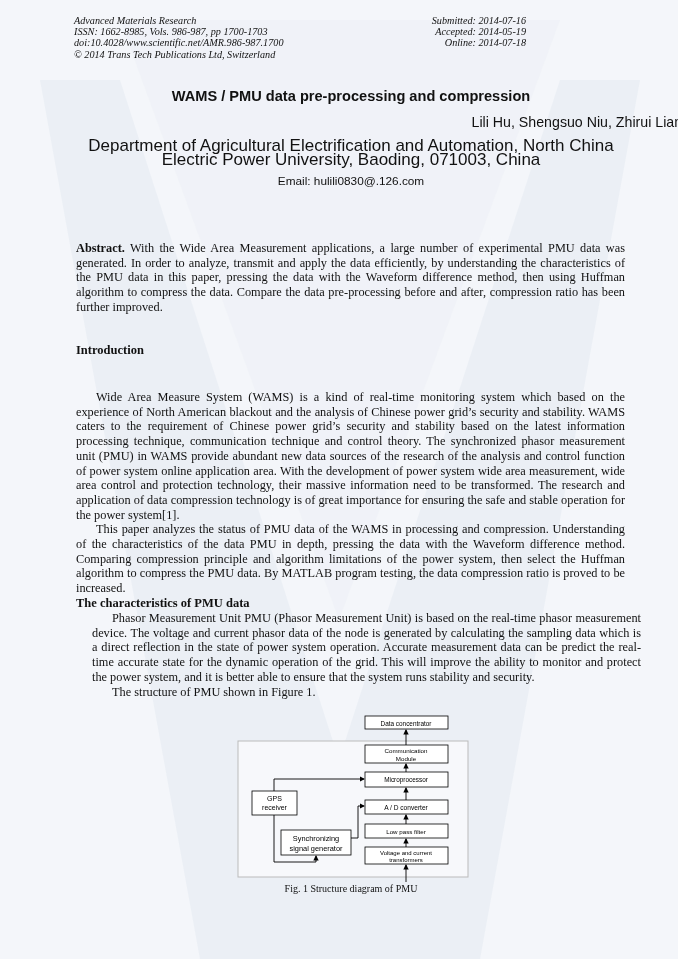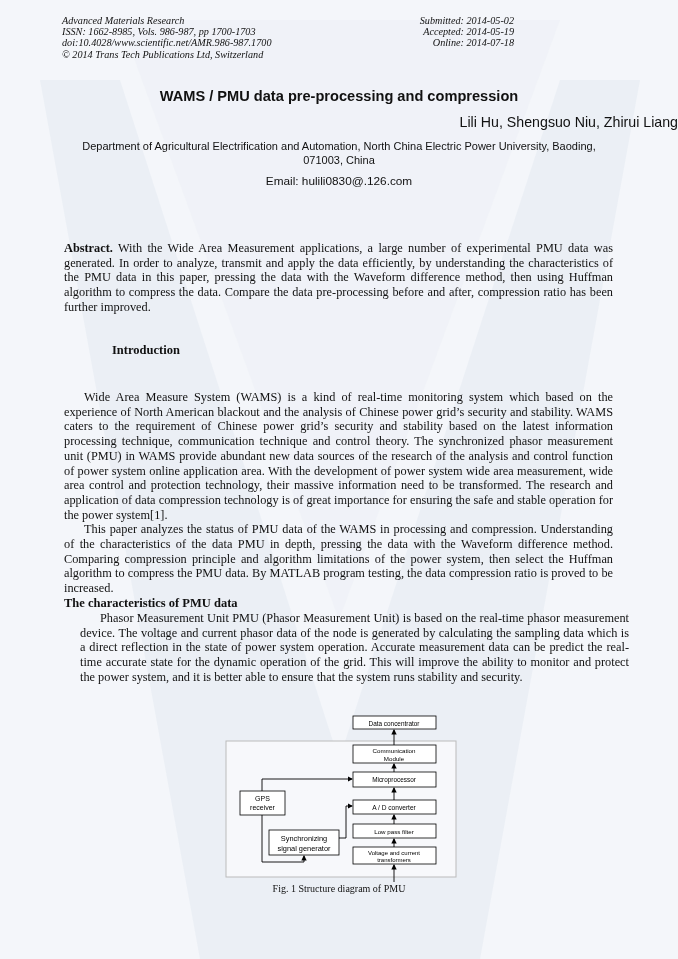--- a/index.html
+++ b/index.html
@@ -2,39 +2,39 @@
 <html><head>
 <meta charset="utf-8">
 <style>
   html, body { margin: 0; padding: 0; }
   body {
     width: 678px; height: 959px; position: relative; overflow: hidden;
     background: #f4f6fa;
     font-family: "Liberation Serif", serif; color: #111;
   }
   .wm { position: absolute; left: 0; top: 0; width: 678px; height: 959px; z-index: 0; }
-  .page { position: absolute; left: 0; top: 0; width: 576px; height: 959px; z-index: 1; }
+  .page { position: absolute; left: 12px; top: 0; width: 576px; height: 959px; z-index: 1; }
   .hdr-left { position: absolute; left: 62px; top: 15px; font-style: italic; font-size: 10.2px; line-height: 11.2px; }
   .hdr-right { position: absolute; right: 62px; top: 15px; font-style: italic; font-size: 10.2px; line-height: 11.2px; text-align: right; }
   .title { position: absolute; left: 0; width: 678px; top: 88px; text-align: center;
     font-family: Liberation Sans, sans-serif; font-weight: bold; font-size: 14.6px; }
   .authors { position: absolute; left: 0; width: 678px; top: 114px; text-align: right;
     font-family: "Liberation Sans", sans-serif; font-size: 14.2px; }
   .affil { position: absolute; left: 64px; width: 550px; top: 139px; text-align: center;
-    font-family: "Liberation Sans", sans-serif; font-size: 11px; line-height: 14px; }
+    font-family: "Liberation Sans", sans-serif; font-size: 17px; line-height: 14px; }
   .email { position: absolute; left: 0; width: 678px; top: 174px; text-align: center;
     font-family: "Liberation Sans", sans-serif; font-size: 11.8px; }
   .keywords { position: absolute; left: 64px; top: 208px; font-family: "Liberation Sans", sans-serif; font-size: 11.8px; }
   .keywords b { font-weight: bold; }
   .text { position: absolute; left: 64px; width: 549px; font-size: 12.3px; line-height: 14.7px; text-align: justify; }
   .text p { margin: 0; text-indent: 20px; }
   .abstract { top: 241px; }
   .abstract p { text-indent: 0; }
   .h { position: absolute; left: 64px; font-weight: bold; font-size: 12.5px; }
-  .intro-h { top: 343px; margin-left: 48px; }
+  .intro-h { top: 343px; }
   .intro { top: 363px; margin-top: 27px; }
   .char-h { top: 596px; }
   .char { top: 611px; margin-left: 16px; }
   .diagram { position: absolute; left: 222px; top: 712px; }
   .caption { position: absolute; left: 0; width: 678px; top: 883px; text-align: center; font-size: 10px; }
 </style>
 </head>
 <body>
 
 <svg class="wm" viewBox="0 0 678 959">
@@ -44,21 +44,21 @@
 
 <div class="page">
 
   <div class="hdr-left">
     <div>Advanced Materials Research</div>
     <div>ISSN: 1662-8985, Vols. 986-987, pp 1700-1703</div>
     <div>doi:10.4028/www.scientific.net/AMR.986-987.1700</div>
     <div>© 2014 Trans Tech Publications Ltd, Switzerland</div>
   </div>
   <div class="hdr-right">
-    <div>Submitted: 2014-05-02</div>
+    <div>Submitted: 2014-07-16</div>
     <div>Accepted: 2014-05-19</div>
     <div>Online: 2014-07-18</div>
   </div>
 
   <div class="title">WAMS / PMU data pre-processing and compression</div>
   <div class="authors">Lili Hu, Shengsuo Niu, Zhirui Liang</div>
   <div class="affil">Department of Agricultural Electrification and Automation, North China Electric Power University, Baoding, 071003, China</div>
   <div class="email">Email: hulili0830@.126.com</div>
 
 
@@ -68,20 +68,21 @@
 
   <div class="h intro-h">Introduction</div>
   <div class="text intro">
     <p>Wide Area Measure System (WAMS) is a kind of real-time monitoring system which based on the experience of North American blackout and the analysis of Chinese power grid’s security and stability. WAMS caters to the requirement of Chinese power grid’s security and stability based on the latest information processing technique, communication technique and control theory. The synchronized phasor measurement unit (PMU) in WAMS provide abundant new data sources of the research of the analysis and control function of power system online application area. With the development of power system wide area measurement, wide area control and protection technology, their massive information need to be transformed. The research and application of data compression technology is of great importance for ensuring the safe and stable operation for the power system[1].</p>
     <p>This paper analyzes the status of PMU data of the WAMS in processing and compression. Understanding of the characteristics of the data PMU in depth, pressing the data with the Waveform difference method. Comparing compression principle and algorithm limitations of the power system, then select the Huffman algorithm to compress the PMU data. By MATLAB program testing, the data compression ratio is proved to be increased.</p>
   </div>
 
   <div class="h char-h">The characteristics of PMU data</div>
   <div class="text char">
     <p>Phasor Measurement Unit PMU (Phasor Measurement Unit) is based on the real-time phasor measurement device. The voltage and current phasor data of the node is generated by calculating the sampling data which is a direct reflection in the state of power system operation. Accurate measurement data can be predict the real-time accurate state for the dynamic operation of the grid. This will improve the ability to monitor and protect the power system, and it is better able to ensure that the system runs stability and security.</p>
+    <p>The structure of PMU shown in Figure 1.</p>
   </div>
 
   <svg class="diagram" width="240" height="170" viewBox="0 0 240 170" font-family="Liberation Sans, sans-serif">
     <defs>
       <marker id="arr" markerWidth="6" markerHeight="6" refX="5" refY="3" orient="auto">
         <path d="M0,0 L6,3 L0,6 z" fill="#000"></path>
       </marker>
     </defs>
     <rect x="4" y="29" width="230" height="136" fill="#f7f8fb" stroke="#bbb" stroke-width="1"></rect>
 

